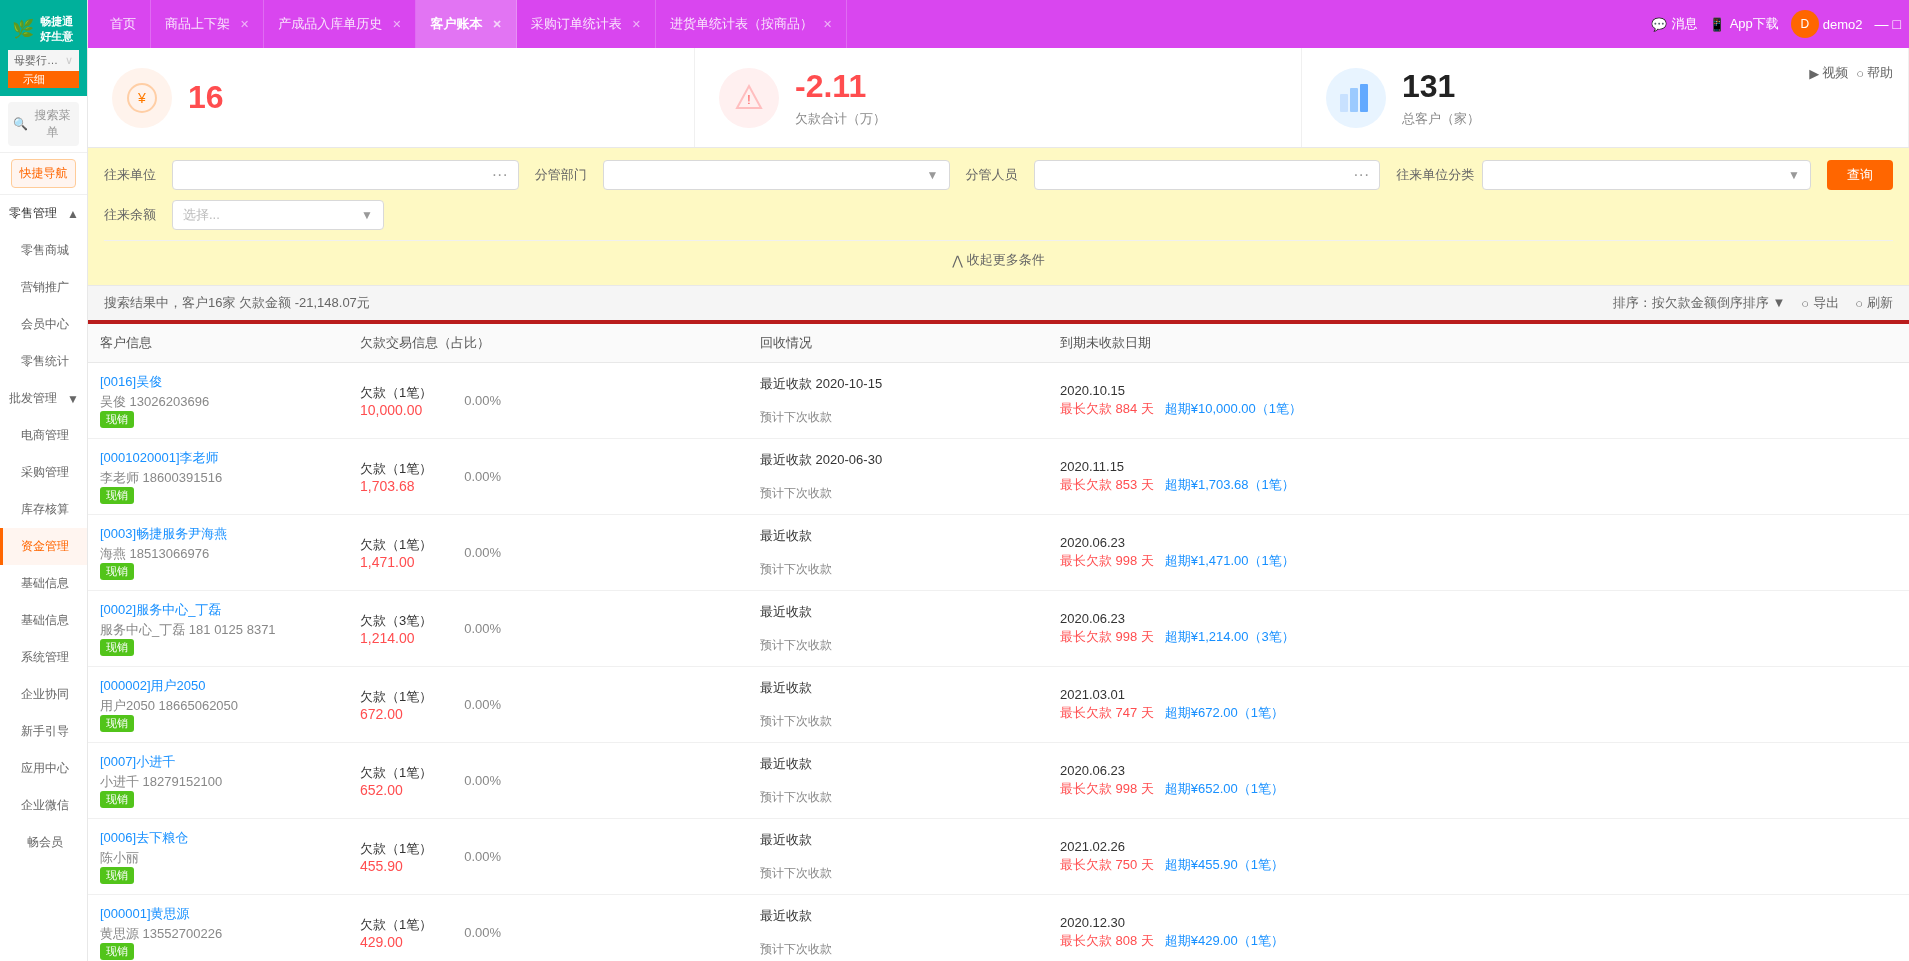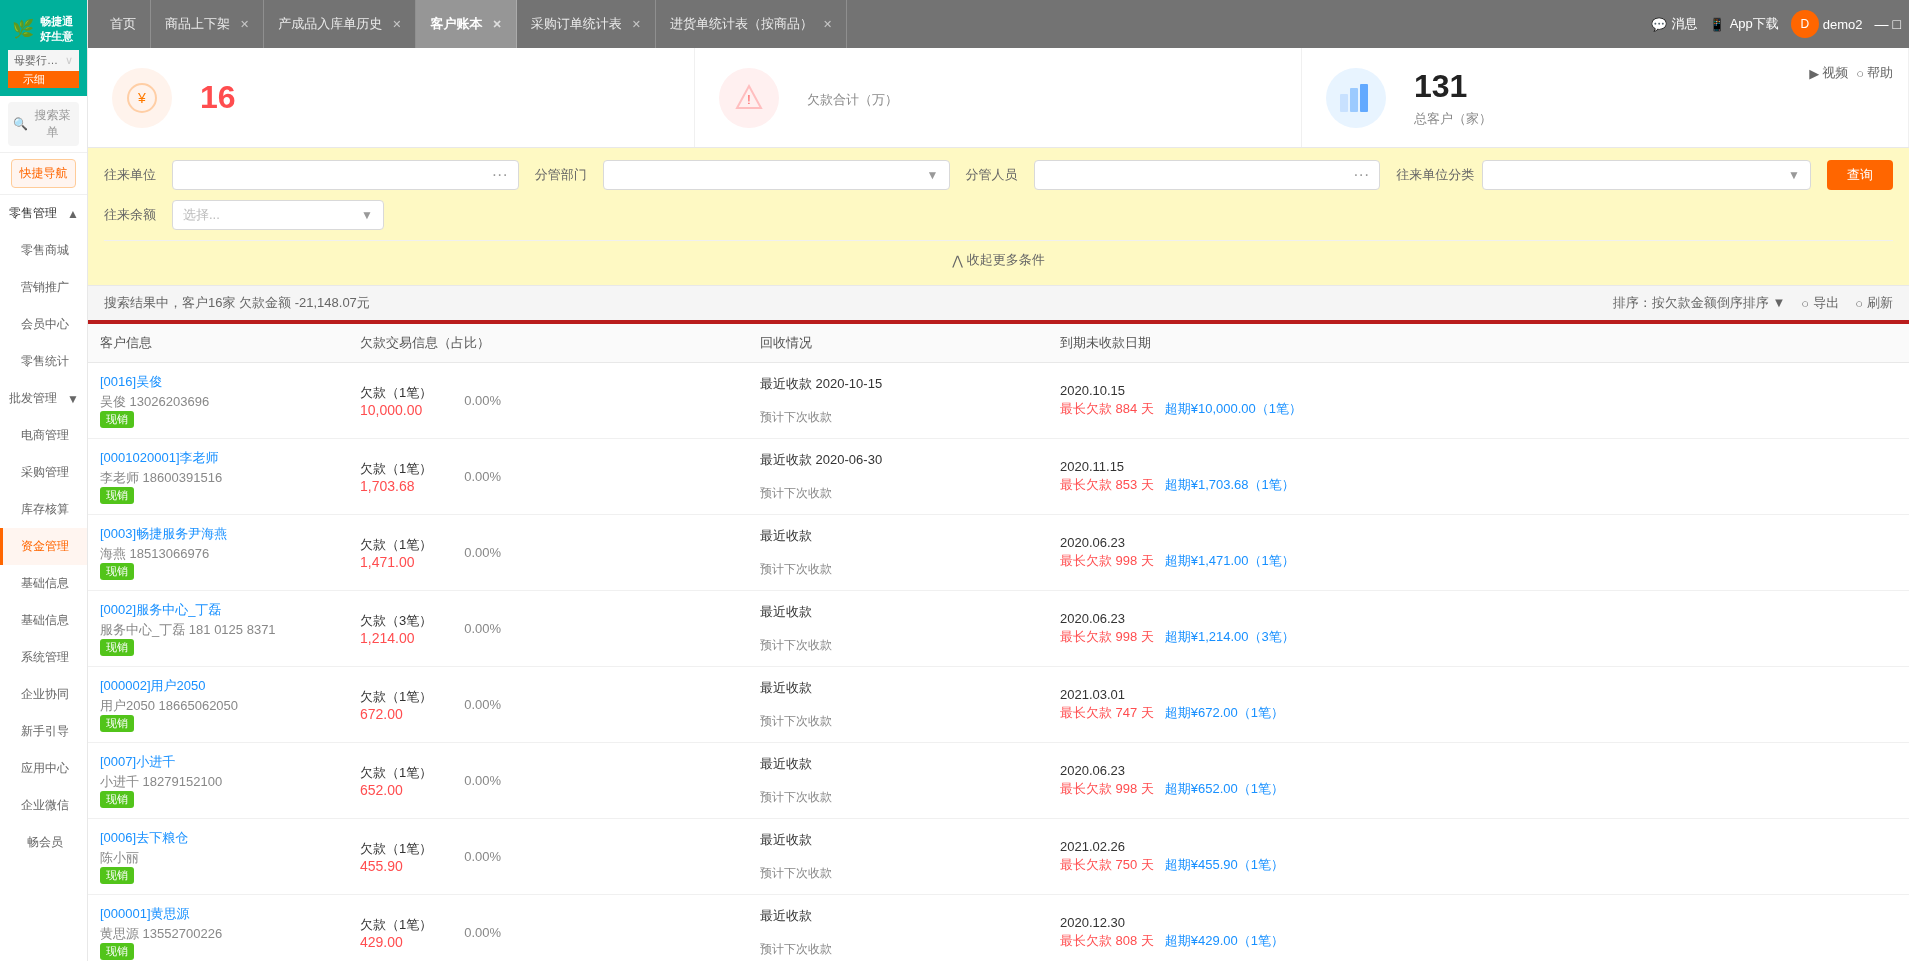--- a/index.html
+++ b/index.html
@@ -13,37 +13,37 @@
     .sidebar-search-btn { width: 100%; background: #f5f5f5; border: none; border-radius: 4px; padding: 5px; font-size: 12px; color: #999; cursor: pointer; display: flex; align-items: center; justify-content: center; gap: 3px; }
     .sidebar-nav-item { padding: 10px 6px; text-align: center; cursor: pointer; font-size: 12px; color: #666; border-left: 3px solid transparent; }
     .sidebar-nav-item.active { background: #fff5f0; color: #ff6600; border-left-color: #ff6600; }
     .sidebar-nav-item.has-arrow { display: flex; align-items: center; justify-content: space-between; padding-right: 8px; }
     .sidebar-section-title { font-size: 12px; color: #333; display: block; }
 
     
     .main-content { flex: 1; display: flex; flex-direction: column; overflow: hidden; }
 
     
-    .top-bar { height: 48px; background: #737373; display: flex; align-items: center; justify-content: space-between; padding: 0 8px; flex-shrink: 0; }
+    .top-bar { height: 48px; background: #d946ef; display: flex; align-items: center; justify-content: space-between; padding: 0 8px; flex-shrink: 0; }
     .top-tabs { display: flex; align-items: center; height: 100%; flex: 1; overflow: hidden; }
     .top-tab { height: 100%; display: flex; align-items: center; padding: 0 14px; font-size: 13px; color: rgba(255,255,255,0.85); cursor: pointer; white-space: nowrap; border-right: 1px solid rgba(255,255,255,0.2); gap: 6px; }
     .top-tab.active { background: rgba(255,255,255,0.25); color: #fff; font-weight: bold; }
     .top-tab .tab-close { font-size: 11px; opacity: 0.7; margin-left: 4px; }
     .top-bar-actions { display: flex; align-items: center; gap: 12px; color: #fff; font-size: 13px; }
     .top-bar-action { display: flex; align-items: center; gap: 4px; cursor: pointer; }
     .top-bar-icons { display: flex; gap: 4px; color: #fff; font-size: 16px; cursor: pointer; }
 
     
     .stats-bar { background: #fff; display: flex; border-bottom: 1px solid #e8e8e8; flex-shrink: 0; height: 100px; position: relative; }
     .stat-card { flex: 1; display: flex; align-items: center; padding: 16px 24px; border-right: 1px solid #f0f0f0; gap: 16px; }
     .stat-icon { width: 60px; height: 60px; border-radius: 50%; display: flex; align-items: center; justify-content: center; font-size: 28px; flex-shrink: 0; }
     .stat-icon.orange { background: #fff3ec; color: #ff7a00; }
     .stat-icon.red { background: #fff0f0; color: #ff4d4f; }
     .stat-icon.blue { background: #e8f4ff; color: #4096ff; }
-    .stat-content { flex: 1; margin-left: 12px; }
+    .stat-content { flex: 1; }
     .stat-value { font-size: 32px; font-weight: bold; line-height: 1.2; }
     .stat-value.red { color: #ff4d4f; }
     .stat-value.dark { color: #222; }
     .stat-label { font-size: 13px; color: #888; margin-top: 4px; }
     .stat-help { position: absolute; top: 16px; right: 16px; display: flex; gap: 8px; font-size: 13px; color: #666; }
     .stat-help span { cursor: pointer; display: flex; align-items: center; gap: 3px; }
 
     
     .filter-area { background: #fef9c3; padding: 12px 16px; border-bottom: 1px solid #e8e8e8; flex-shrink: 0; }
     .filter-row { display: flex; align-items: center; gap: 16px; margin-bottom: 10px; }
@@ -243,20 +243,21 @@
         </div>
       </div>
       <div class="stat-card">
         <div class="stat-icon red">
           <svg width="32" height="32" viewBox="0 0 32 32" fill="none">
             <polygon points="16,4 28,26 4,26" stroke="#ff4d4f" stroke-width="2" fill="none" opacity="0.3"></polygon>
             <text x="16" y="22" text-anchor="middle" font-size="12" fill="#ff4d4f">!</text>
           </svg>
         </div>
         <div class="stat-content">
+          <div class="stat-value red">-2.11</div>
           <div class="stat-label">欠款合计（万）</div>
         </div>
       </div>
       <div class="stat-card">
         <div class="stat-icon blue">
           <svg width="40" height="40" viewBox="0 0 40 40" fill="none">
             <rect x="4" y="16" width="8" height="18" rx="1" fill="#b3d4ff" opacity="0.6"></rect>
             <rect x="14" y="10" width="8" height="24" rx="1" fill="#7ab8ff" opacity="0.7"></rect>
             <rect x="24" y="6" width="8" height="28" rx="1" fill="#4096ff" opacity="0.8"></rect>
           </svg>

